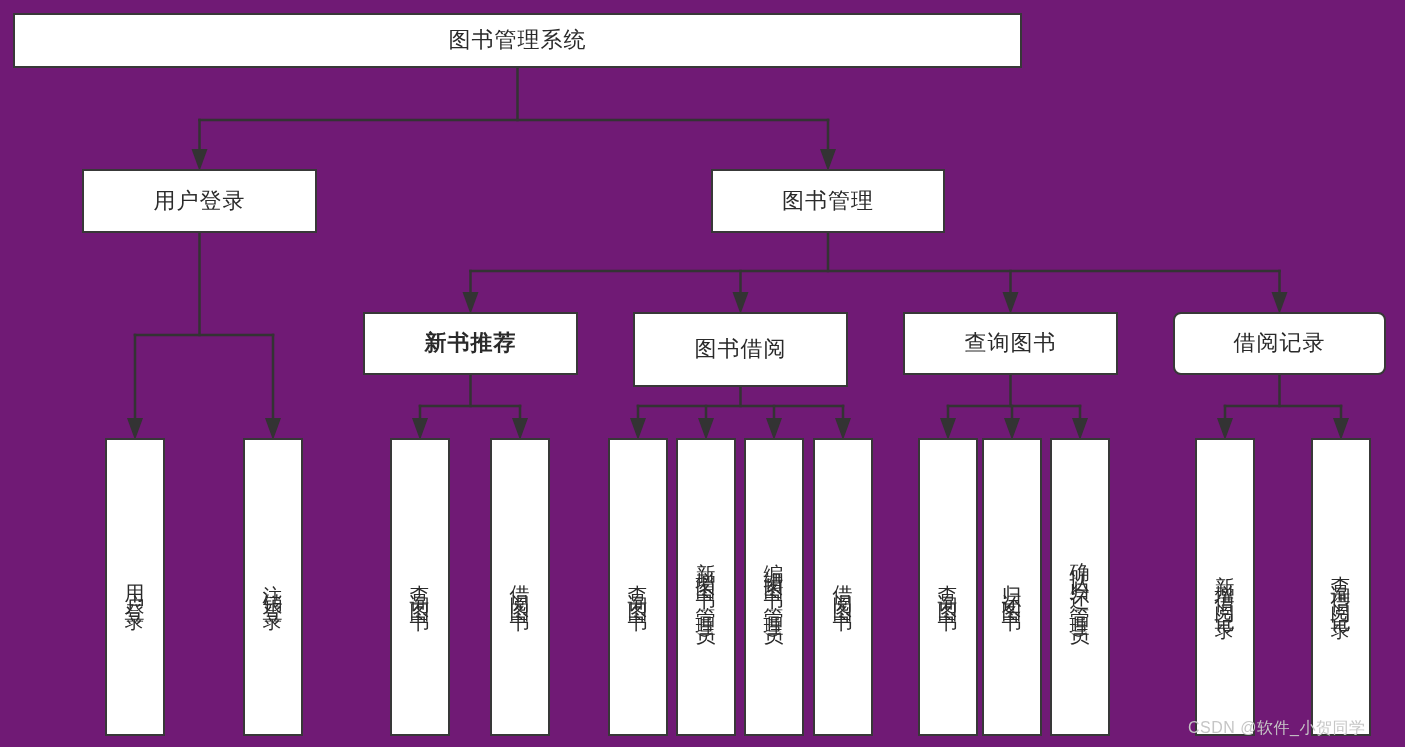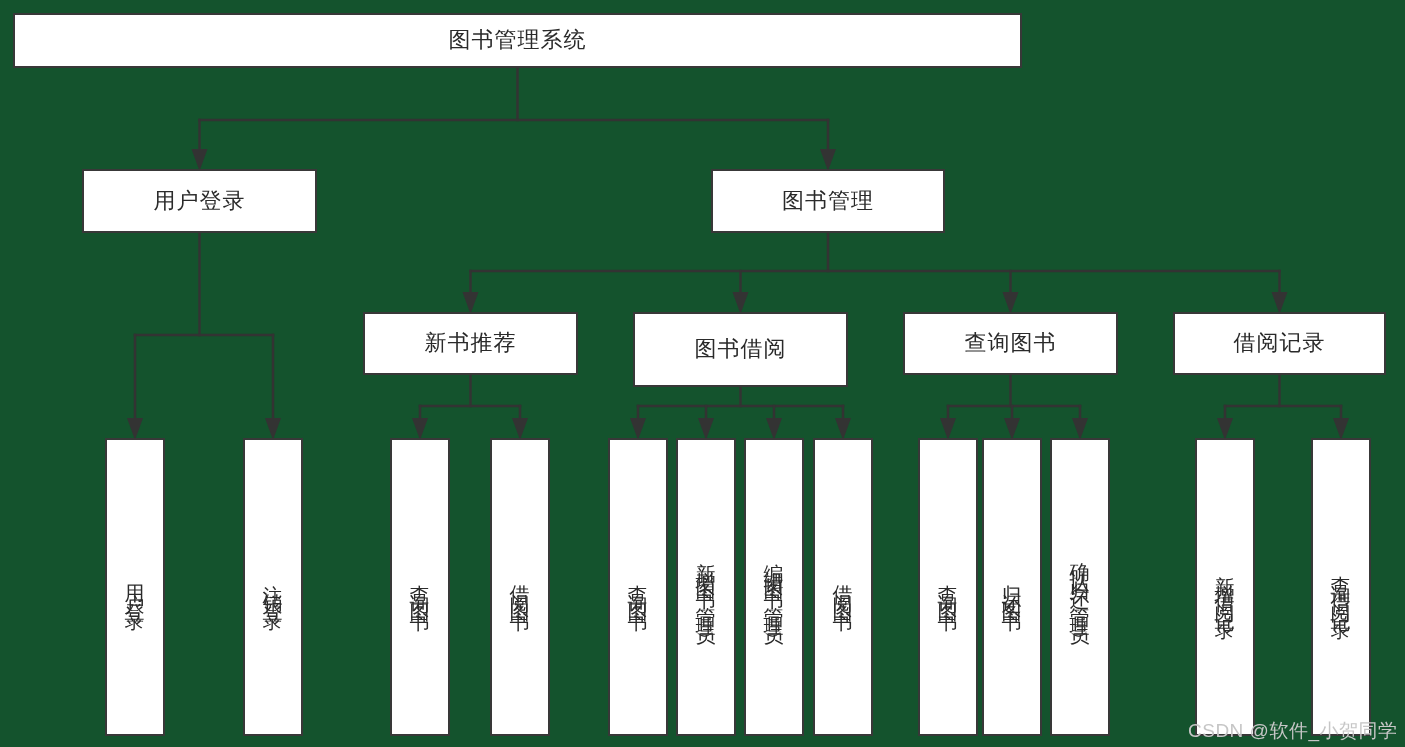--- a/index.html
+++ b/index.html
@@ -5,21 +5,21 @@
   html, body {
     margin: 0;
     padding: 0;
     background: #ffffff;
     font-family: "Liberation Sans", "DejaVu Sans", sans-serif;
   }
   #diagram-canvas {
     position: relative;
     width: 1405px;
     height: 747px;
-    background: #14532d;
+    background: #701a75;
     overflow: hidden;
   }
   #connector-lines {
     position: absolute;
     left: 0;
     top: 0;
     z-index: 1;
   }
   .node {
     position: absolute;
@@ -42,21 +42,21 @@
     text-orientation: mixed;
     font-size: 20px;
     letter-spacing: 9px;
     white-space: normal;
   }
   #watermark {
     position: absolute;
     left: 1188px;
     top: 718px;
     width: 210px;
-    font-size: 19px;
+    font-size: 16px;
     color: #c6c6c6;
     z-index: 3;
     white-space: nowrap;
     letter-spacing: 0.5px;
   }
 </style>
 </head>
 <body>
 
 <div id="diagram-canvas">
@@ -112,24 +112,24 @@
       <line x1="1225" y1="406" x2="1225" y2="422" stroke="#333333" stroke-width="2.5" stroke-linecap="square"></line>
       <polygon points="1217,418 1233,418 1225,440" fill="#333333"></polygon>
       <line x1="1341" y1="406" x2="1341" y2="422" stroke="#333333" stroke-width="2.5" stroke-linecap="square"></line>
       <polygon points="1333,418 1349,418 1341,440" fill="#333333"></polygon>
     </svg>
 
   <div id="nodes">
       <div class="node" style="left: 13px; top: 13px; width: 1009px; height: 55px; border-color: rgb(56, 56, 56); color: rgb(42, 42, 42);">图书管理系统</div>
       <div class="node" style="left: 82px; top: 169px; width: 235px; height: 64px; border-color: rgb(56, 56, 56); color: rgb(42, 42, 42);">用户登录</div>
       <div class="node" style="left: 711px; top: 169px; width: 234px; height: 64px; border-color: rgb(56, 56, 56); color: rgb(42, 42, 42); text-align: right;">图书管理</div>
-      <div class="node" style="left: 363px; top: 312px; width: 215px; height: 63px; border-color: rgb(56, 56, 56); color: rgb(42, 42, 42);">新书推荐</div>
+      <div class="node" style="left: 363px; top: 312px; width: 215px; height: 63px; border-color: rgb(56, 56, 56); color: rgb(42, 42, 42); font-weight: bold;">新书推荐</div>
       <div class="node" style="left: 633px; top: 312px; width: 215px; height: 75px; border-color: rgb(56, 56, 56); color: rgb(42, 42, 42);">图书借阅</div>
       <div class="node" style="left: 903px; top: 312px; width: 215px; height: 63px; border-color: rgb(56, 56, 56); color: rgb(42, 42, 42);">查询图书</div>
-      <div class="node" style="left: 1173px; top: 312px; width: 213px; height: 63px; border-color: rgb(56, 56, 56); color: rgb(42, 42, 42);">借阅记录</div>
+      <div class="node" style="left: 1173px; top: 312px; width: 213px; height: 63px; border-color: rgb(56, 56, 56); color: rgb(42, 42, 42); border-radius: 8px;">借阅记录</div>
       <div class="node vertical" style="left: 105px; top: 438px; width: 60px; height: 298px; border-color: rgb(56, 56, 56); color: rgb(42, 42, 42);">用户登录</div>
       <div class="node vertical" style="left: 243px; top: 438px; width: 60px; height: 298px; border-color: rgb(56, 56, 56); color: rgb(42, 42, 42);">注销登录</div>
       <div class="node vertical" style="left: 390px; top: 438px; width: 60px; height: 298px; border-color: rgb(56, 56, 56); color: rgb(42, 42, 42);">查询图书</div>
       <div class="node vertical" style="left: 490px; top: 438px; width: 60px; height: 298px; border-color: rgb(56, 56, 56); color: rgb(42, 42, 42);">借阅图书</div>
       <div class="node vertical" style="left: 608px; top: 438px; width: 60px; height: 298px; border-color: rgb(56, 56, 56); color: rgb(42, 42, 42);">查询图书</div>
       <div class="node vertical" style="left: 676px; top: 438px; width: 60px; height: 298px; border-color: rgb(56, 56, 56); color: rgb(42, 42, 42);">新增图书（管理员）</div>
       <div class="node vertical" style="left: 744px; top: 438px; width: 60px; height: 298px; border-color: rgb(56, 56, 56); color: rgb(42, 42, 42);">编辑图书（管理员）</div>
       <div class="node vertical" style="left: 813px; top: 438px; width: 60px; height: 298px; border-color: rgb(56, 56, 56); color: rgb(42, 42, 42);">借阅图书</div>
       <div class="node vertical" style="left: 918px; top: 438px; width: 60px; height: 298px; border-color: rgb(56, 56, 56); color: rgb(42, 42, 42);">查询图书</div>
       <div class="node vertical" style="left: 982px; top: 438px; width: 60px; height: 298px; border-color: rgb(56, 56, 56); color: rgb(42, 42, 42);">归还图书</div>

